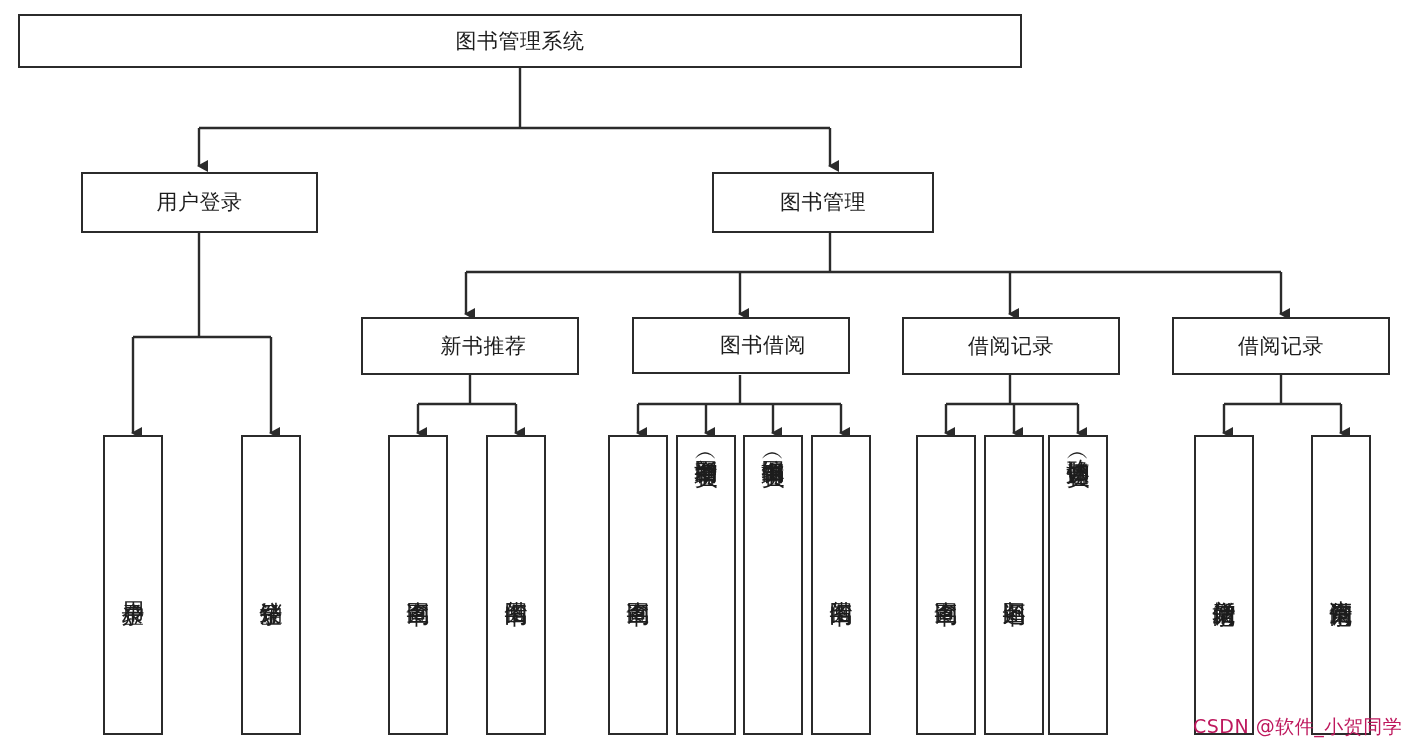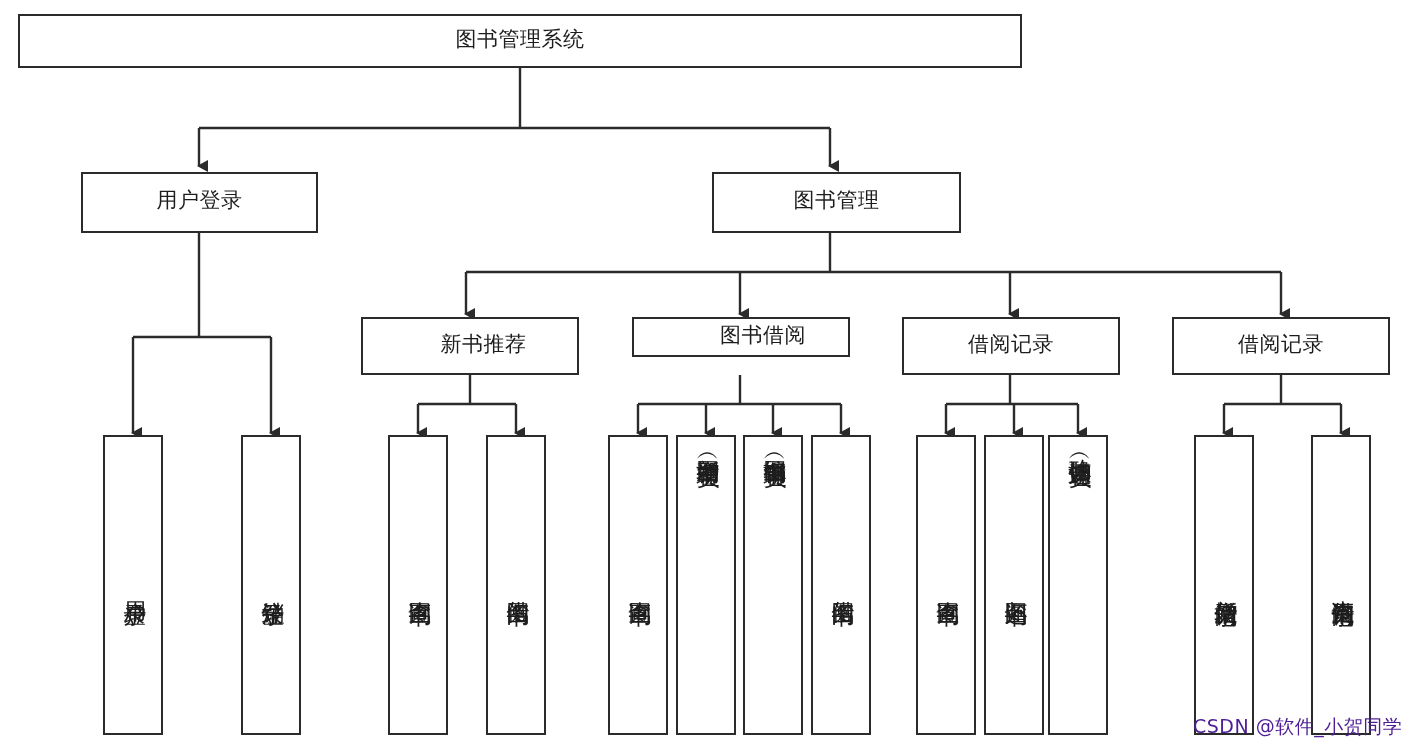--- a/index.html
+++ b/index.html
@@ -28,21 +28,20 @@
     pointer-events: none;
   }
   .node {
     position: absolute;
     box-sizing: border-box;
     background: #ffffff;
     border: 2px solid #2b2b2b;
     display: flex;
     align-items: center;
     justify-content: center;
-    font-family: Liberation Mono, monospace;
   }
   .node .lbl {
     font-size: 21px;
     line-height: 1.18;
     color: #1d1d1d;
     letter-spacing: 0.5px;
     white-space: nowrap;
   }
   
   .node.leaf {
@@ -58,21 +57,21 @@
     letter-spacing: 1px;
     white-space: normal;
     max-height: 100%;
   }
   .node.leaf.toppad {
     align-items: flex-start;
   }
   .watermark {
     position: absolute;
     font-size: 19px;
-    color: #4c1d95;
+    color: #be185d;
     white-space: nowrap;
     letter-spacing: 0.5px;
   }
 </style>
 </head>
 <body>
 
 <div id="canvas">
 
   <svg id="edges" viewBox="0 0 1405 747" xmlns="http://www.w3.org/2000/svg">
@@ -128,29 +127,29 @@
   </svg>
 
   <div class="node" style="left:18px; top:14px; width:1004px; height:54px;">
     <span class="lbl">图书管理系统</span>
   </div>
 
   <div class="node" style="left:81px; top:172px; width:237px; height:61px;">
     <span class="lbl">用户登录</span>
   </div>
 
-  <div class="node" style="left:712px; top:172px; width:249px; height:61px;">
+  <div class="node" style="left:712px; top:172px; width:222px; height:61px;">
     <span class="lbl">图书管理</span>
   </div>
 
   <div class="node" style="left:361px; top:317px; width:218px; height:58px;padding-left:27px;">
     <span class="lbl">新书推荐</span>
   </div>
 
-  <div class="node" style="left:632px; top:317px; width:218px; height:40px;padding-left:44px;">
+  <div class="node" style="left:632px; top:317px; width:218px; height:57px;padding-left:44px;">
     <span class="lbl">图书借阅</span>
   </div>
 
   <div class="node" style="left:902px; top:317px; width:218px; height:58px;">
     <span class="lbl">借阅记录</span>
   </div>
 
   <div class="node" style="left:1172px; top:317px; width:218px; height:58px;">
     <span class="lbl">借阅记录</span>
   </div>

